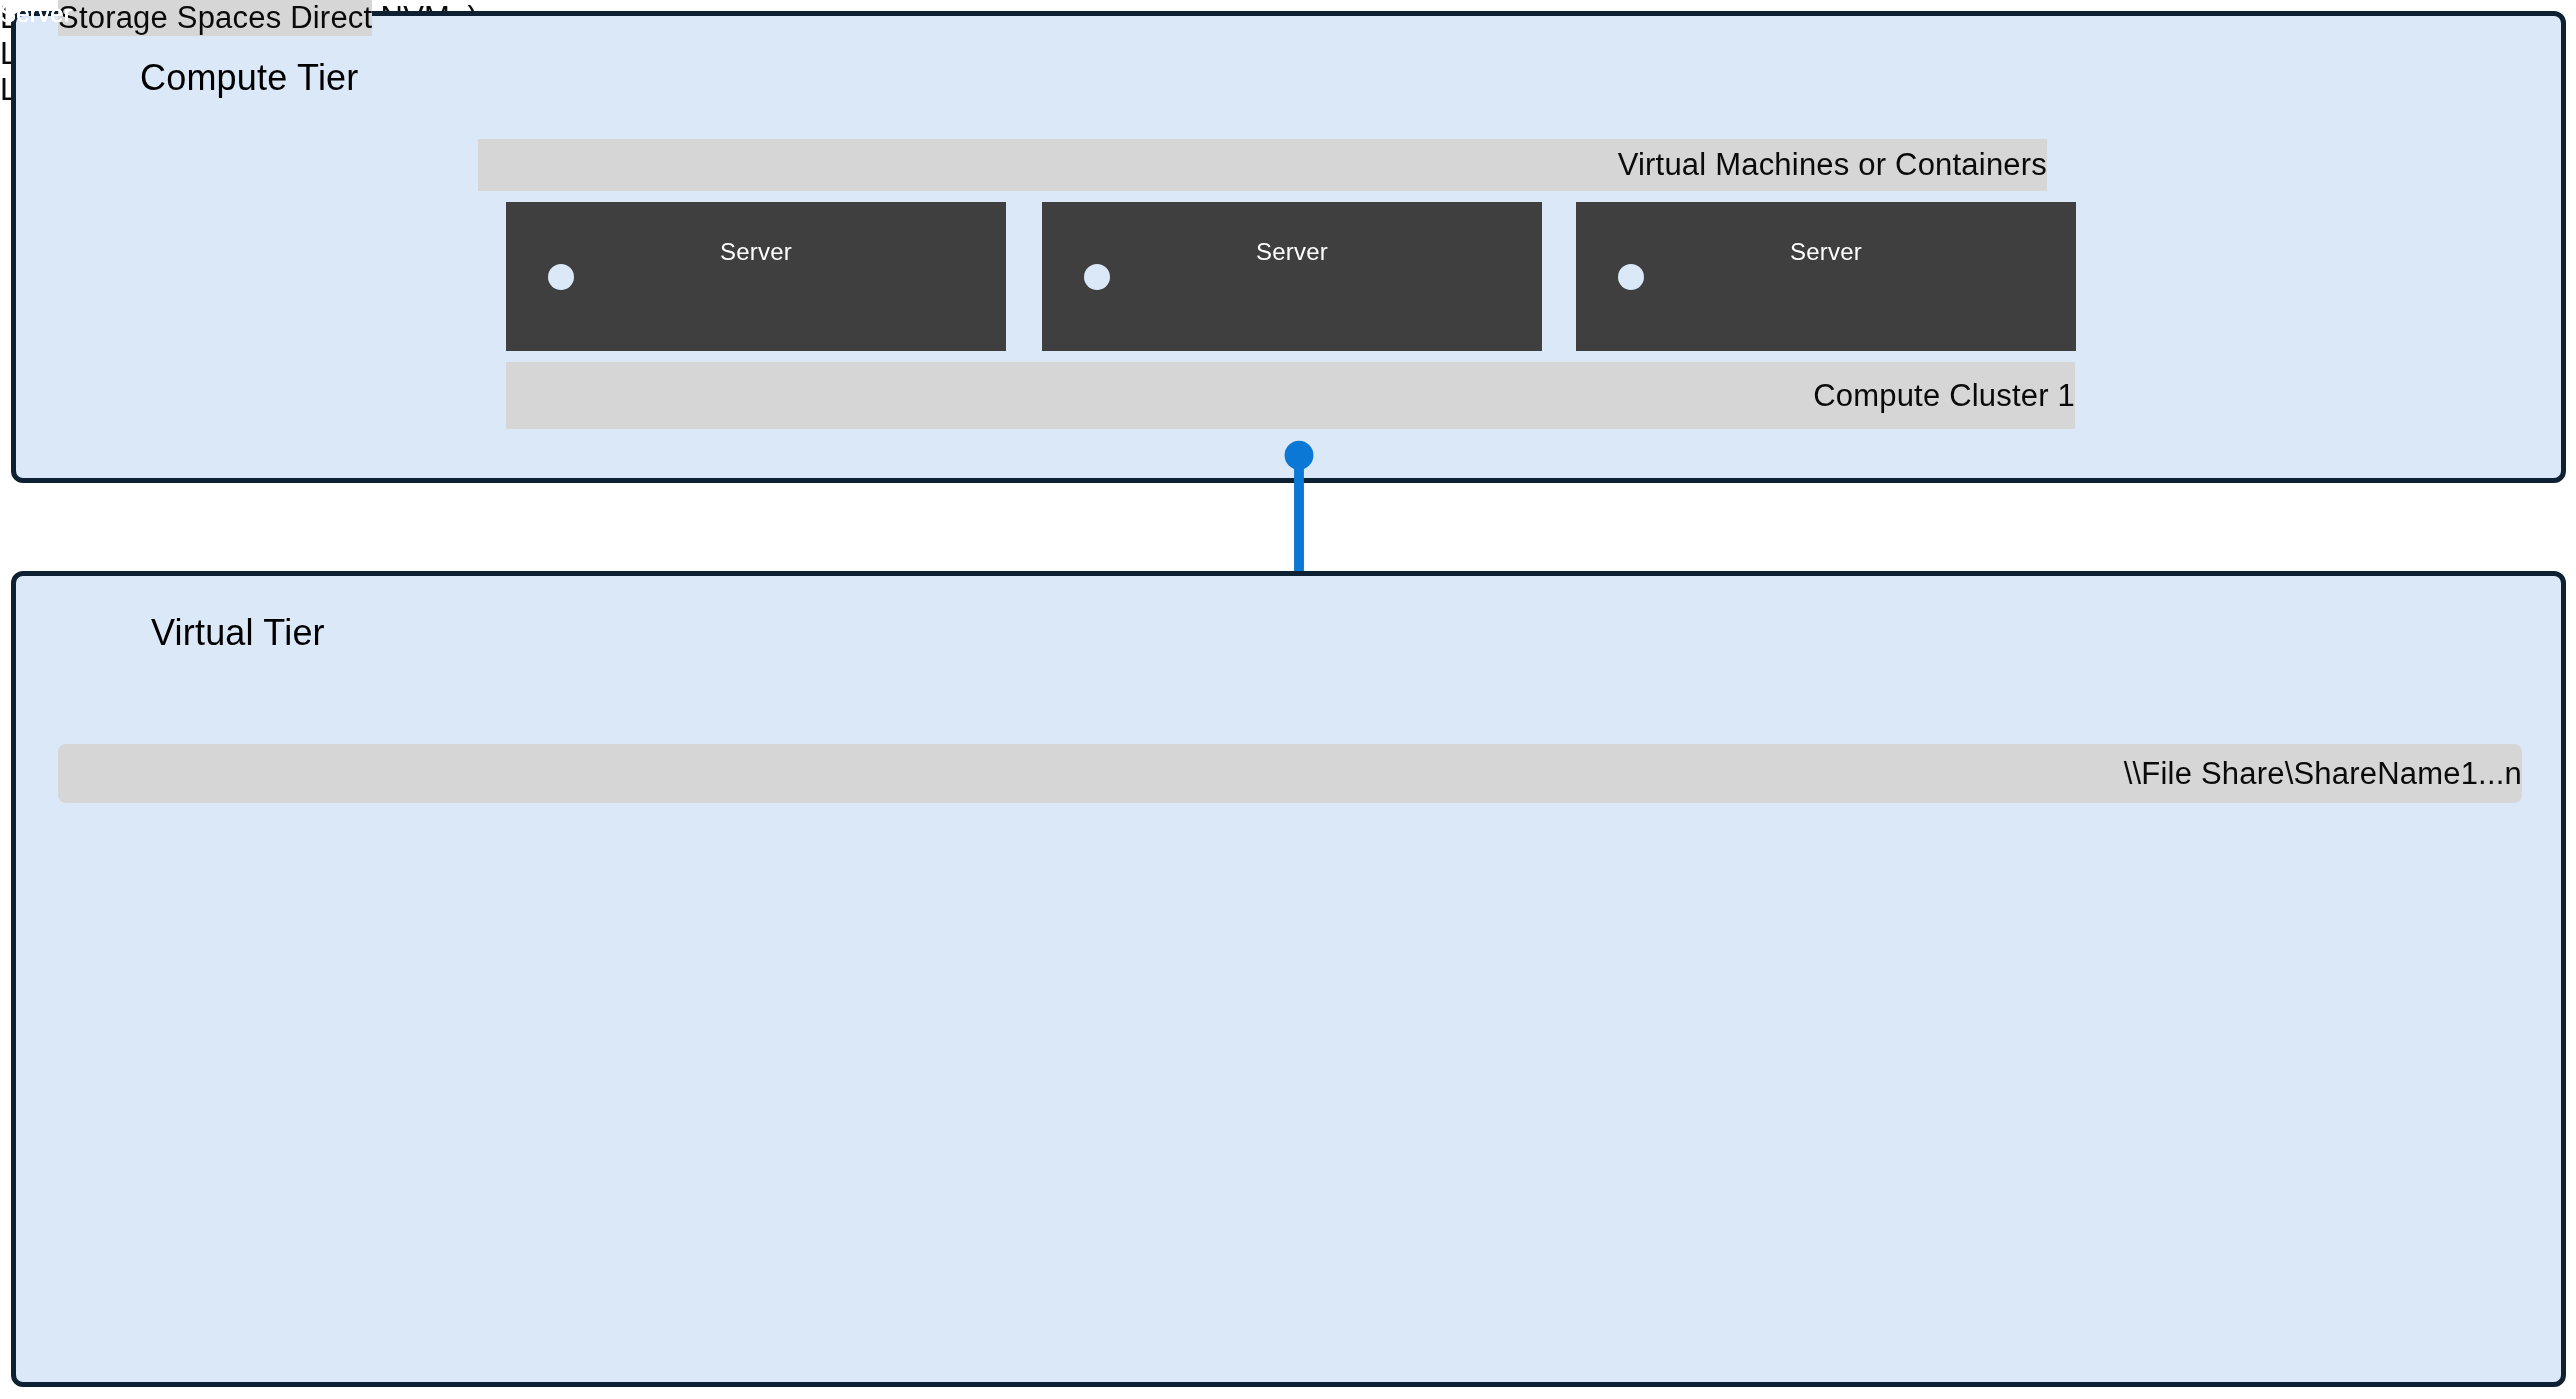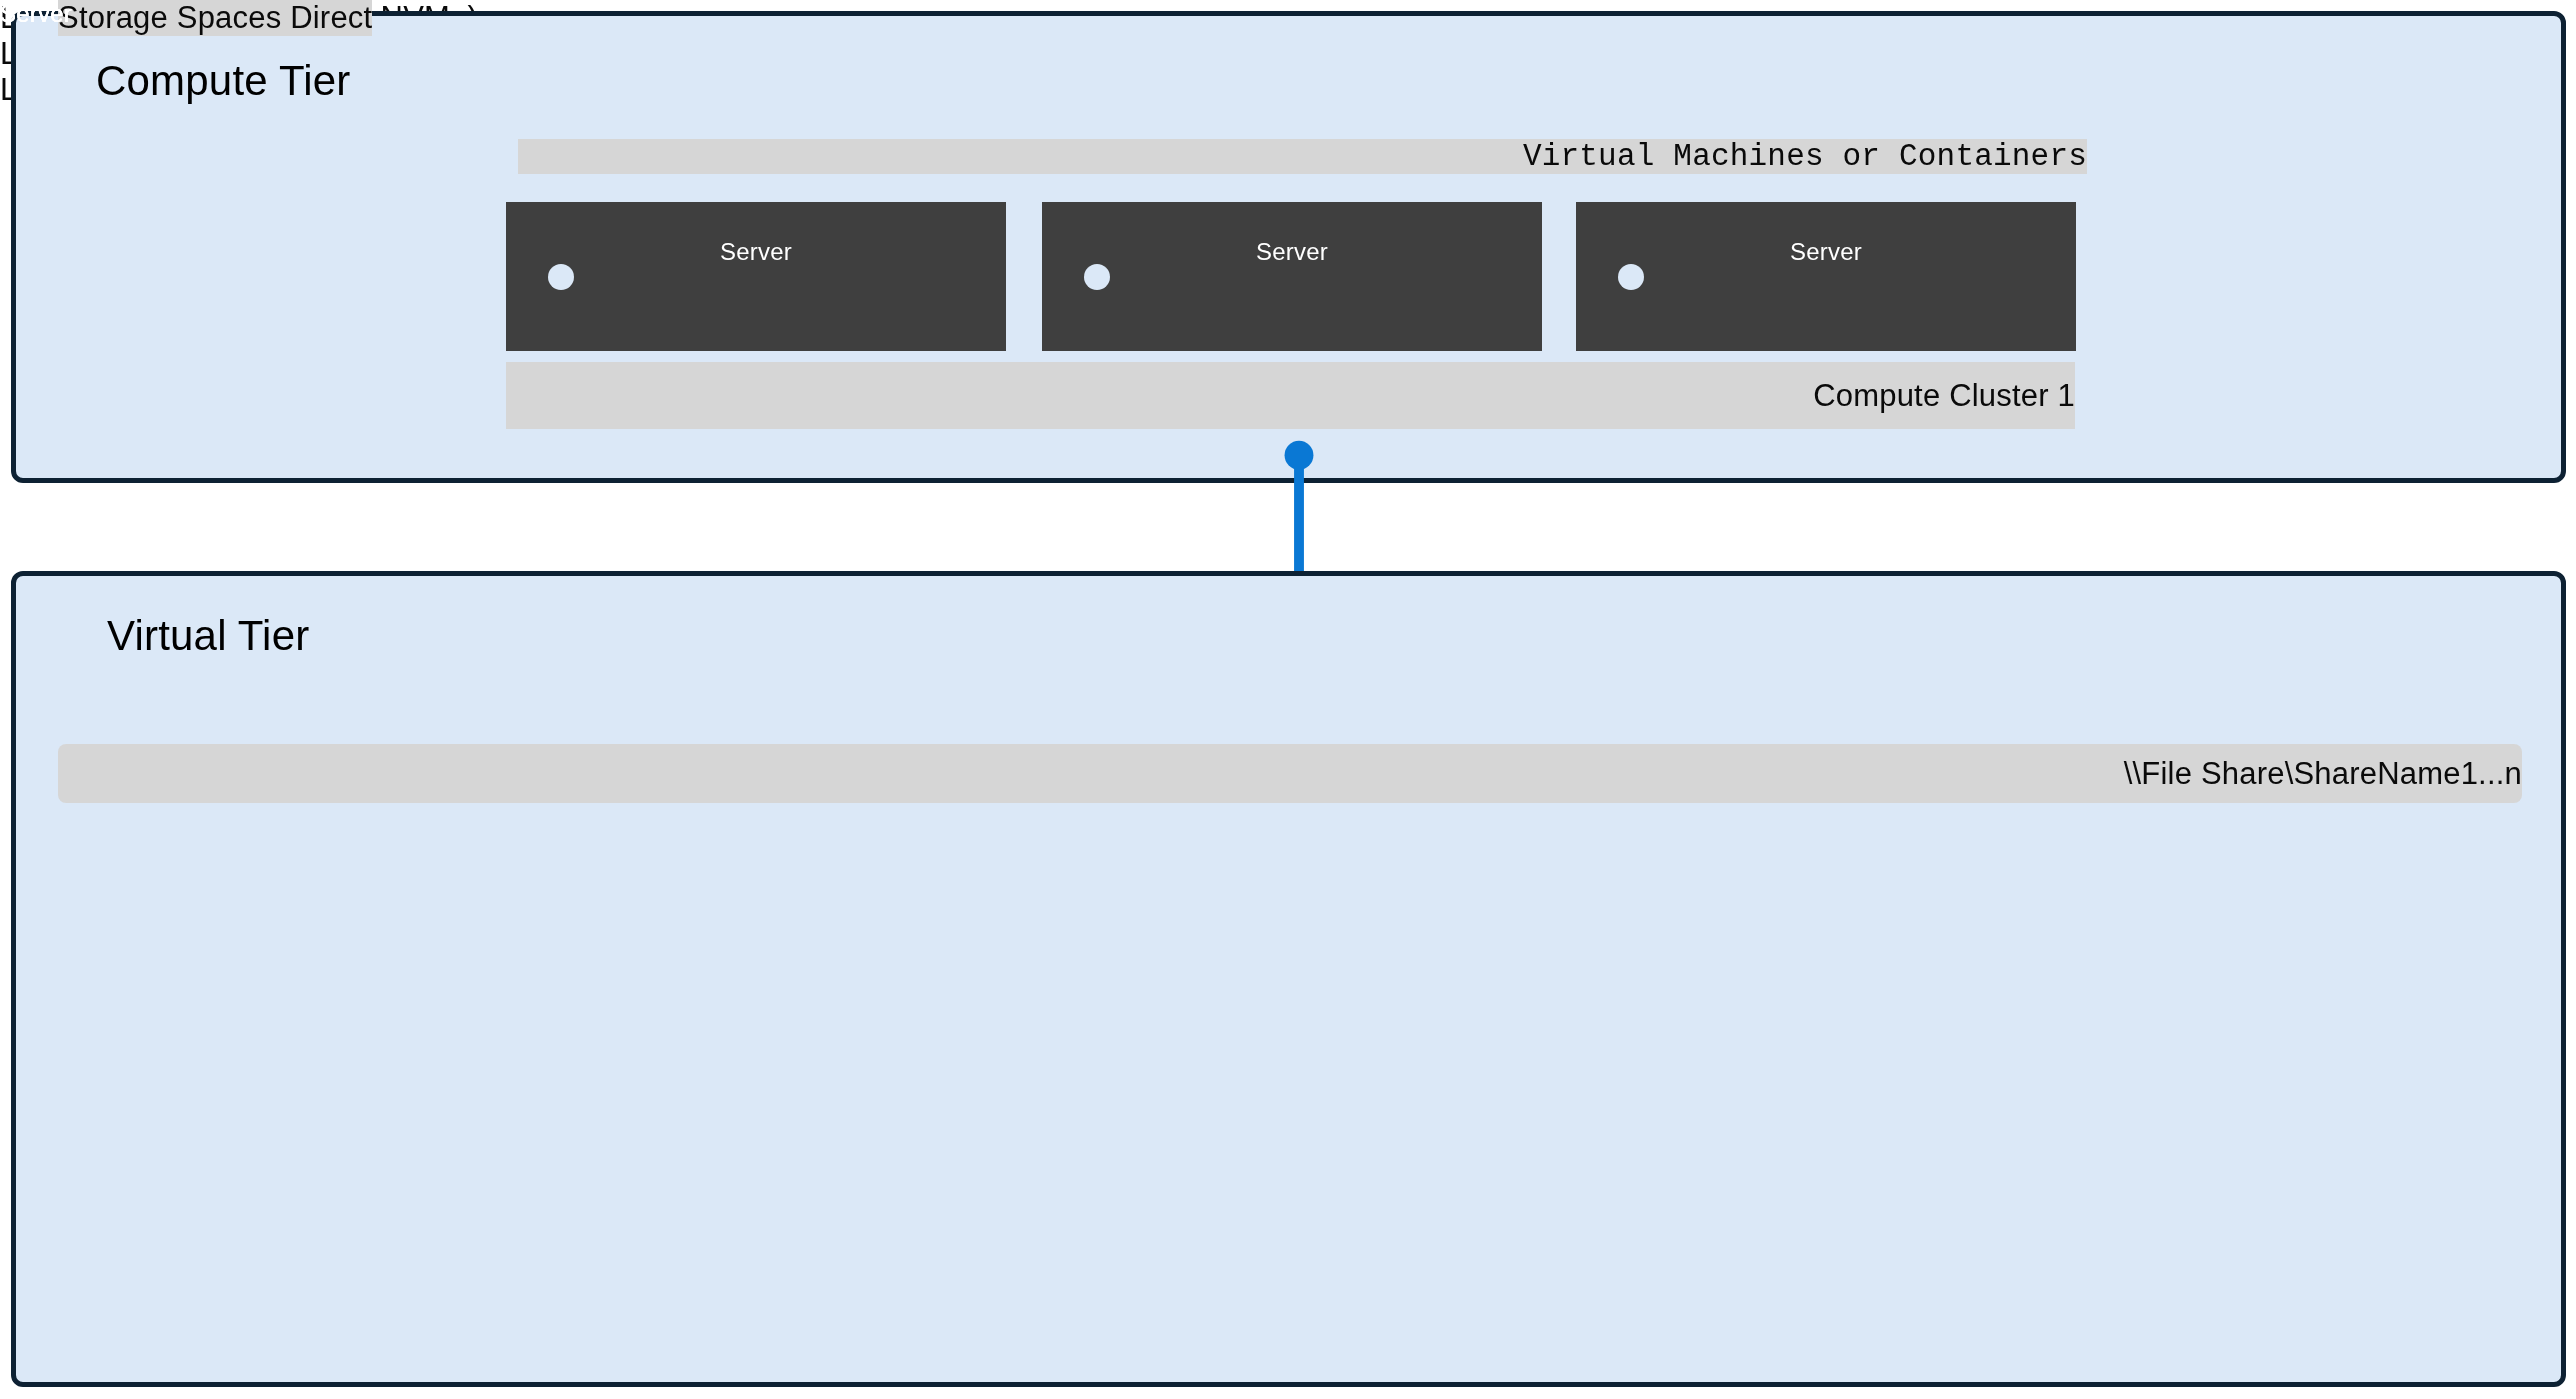--- a/index.html
+++ b/index.html
@@ -26,24 +26,25 @@
     background: #dbe8f7;
     border: 5.3px solid #0d2133;
     border-radius: 12px;
     box-sizing: border-box;
   }
   #compute-tier { left: 10.7px;  top: 10.7px;   width: 2555px; height: 472px; }
   #storage-tier { left: 10.7px;  top: 571px;  width: 2555px; height: 816px; }
 
   .tier-title {
     position: absolute;
-    font-size: 42px;
+    font-size: 36px;
     color: #000000;
     letter-spacing: 0.2px;
     white-space: nowrap;
+    margin-left: 44px;
   }
   #compute-title { left: 96px; top: 57px; }
   #storage-title { left: 107px; top: 612px; }
 
   
   .band {
     position: absolute;
     background: #d6d6d6;
     display: flex;
     align-items: center;
@@ -70,21 +71,21 @@
   }
   .server-label {
     position: absolute;
     font-size: 24px;
     color: #ffffff;
     white-space: nowrap;
     letter-spacing: 0.2px;
   }
 
   
-  #vm-band            { left: 518px; top: 139px; width: 1569px; height: 35px; font-family: Liberation Mono, monospace; }
+  #vm-band            { left: 478px; top: 139px; width: 1569px; height: 52px; }
   #cluster-band       { left: 506px; top: 362px; width: 1569px; height: 67px; }
 
   #compute-server-1   { left: 506px;  top: 202px; width: 500px; height: 149px; }
   #compute-server-2   { left: 1042px; top: 202px; width: 500px; height: 149px; }
   #compute-server-3   { left: 1576px; top: 202px; width: 500px; height: 149px; }
 
   .compute-dot   { width: 26px; height: 26px; left: 42px;  top: 62px; }
   .compute-name  { left: 0; right: 0; top: 36px; text-align: center; }
 
   

